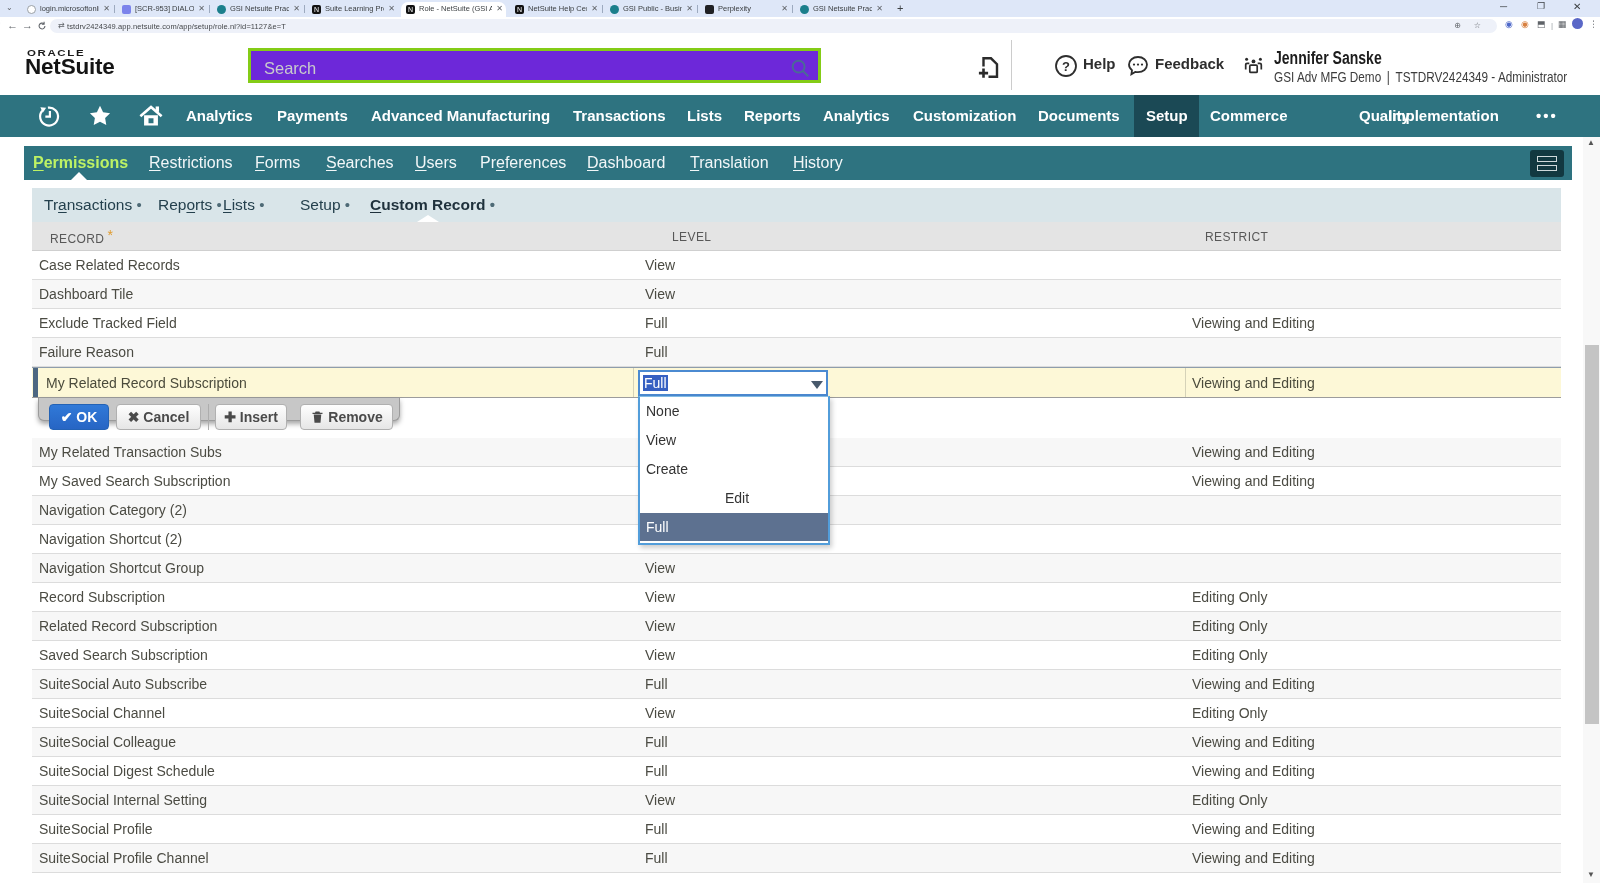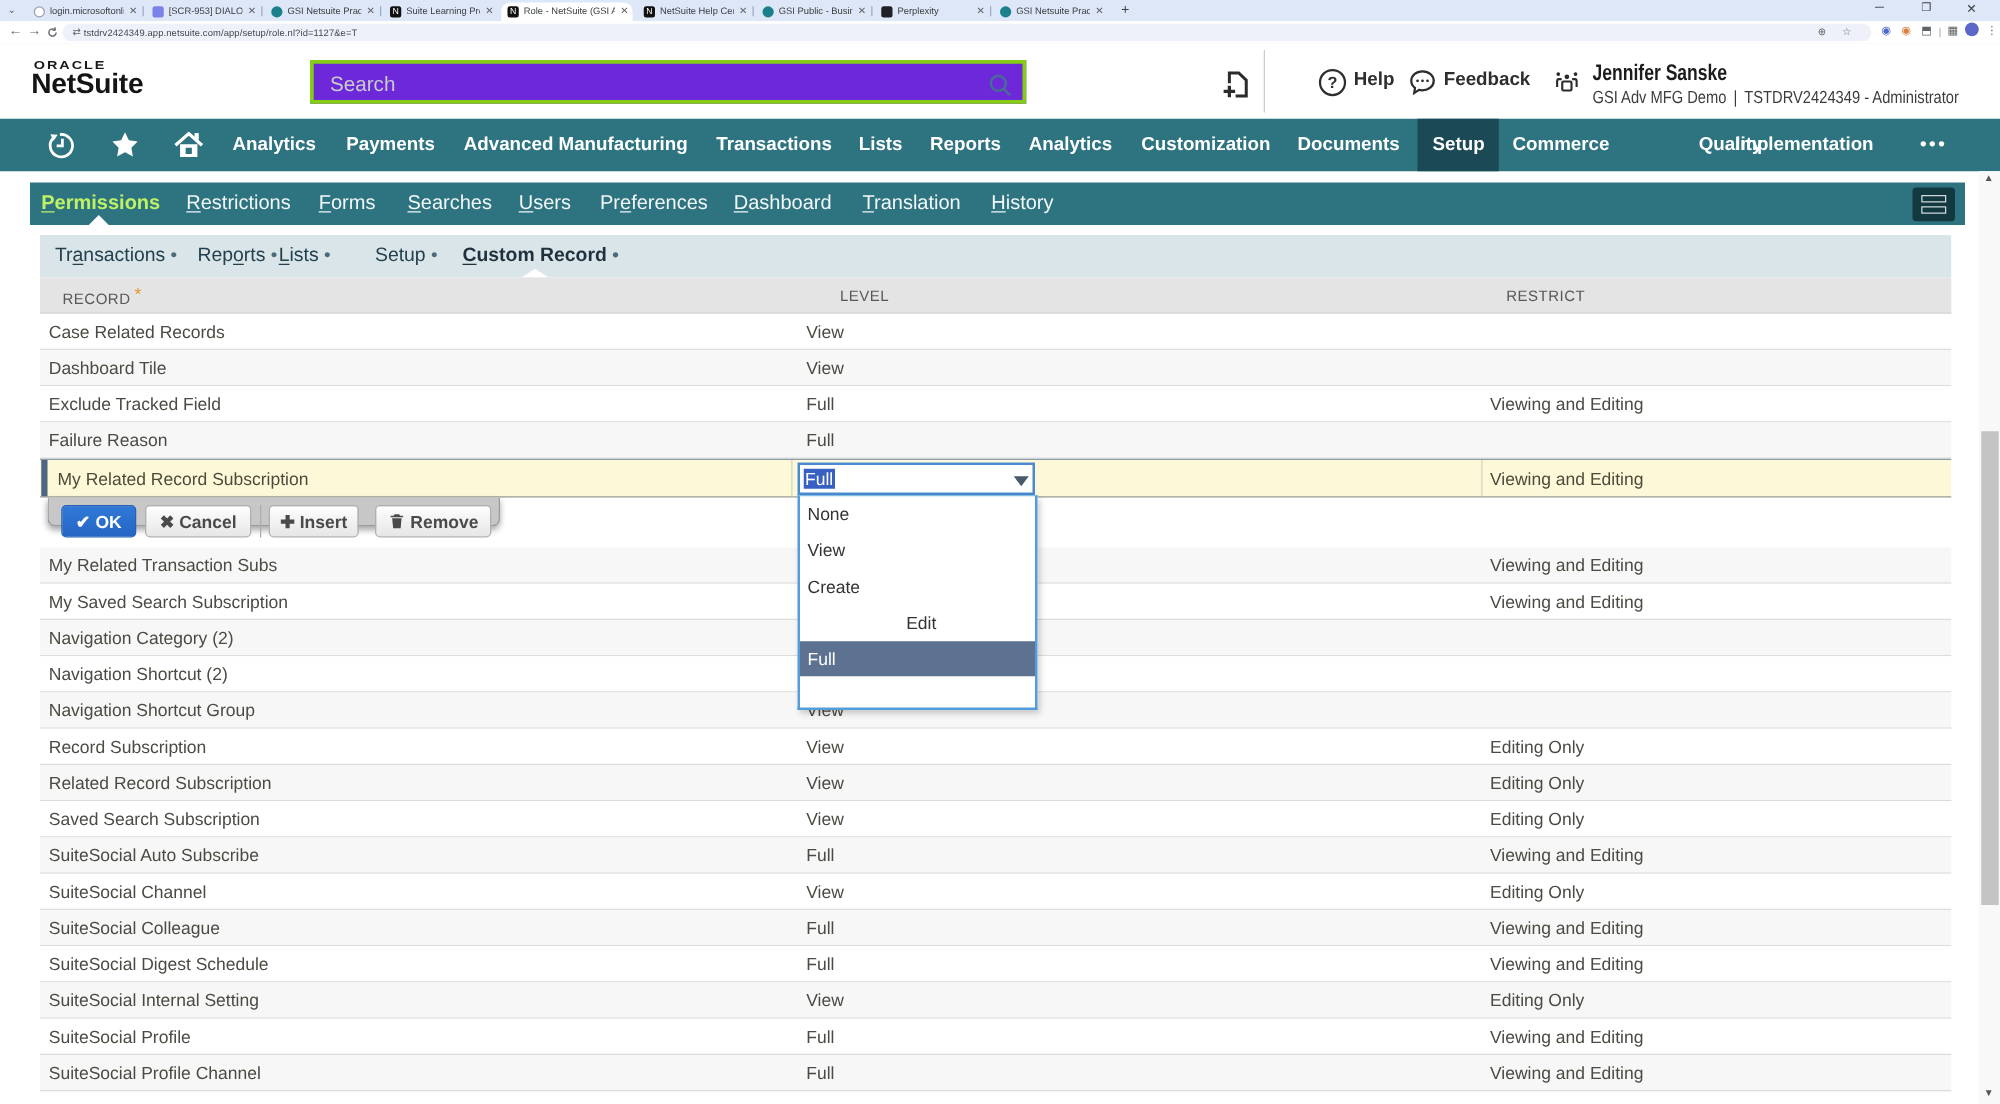--- a/index.html
+++ b/index.html
@@ -65,21 +65,21 @@
   .btn { position:absolute; top:6px; height:26px; border-radius:4px; font-size:14px; font-weight:bold; color:#4a4a4a; border:1px solid #b0b0b0; background:linear-gradient(#fefefe,#e6e6e6); text-align:center; line-height:24px; }
   #btn-ok { left:10px; width:60px; background:linear-gradient(#3079d8,#2765c4); border:1px solid #2362b5; color:#fff; }
   #btn-cancel { left:77px; width:85px; }
   #btn-insert { left:176px; width:72px; }
   #btn-remove { left:261px; width:93px; }
   #btnsep { position:absolute; left:169px; top:6px; width:1px; height:26px; background:#adadad; }
   
   #ddinput { position:absolute; left:638px; top:370px; width:190px; height:26px; background:#fff; border:2px solid #4b8ad1; }
   #ddinput .sel { position:absolute; left:3px; top:2.5px; font-size:14px; background:#3660c2; color:#fff; padding:0 1px; }
   #ddinput .arrow { position:absolute; left:171px; top:9px; width:0; height:0; border-left:6px solid transparent; border-right:6px solid transparent; border-top:8px solid #48596c; }
-  #ddpanel { position:absolute; left:638px; top:396px; width:192px; height:172px; background:#fff; border:2px solid #529dda; border-top:1px solid #83bce4; box-shadow:2px 3px 5px rgba(0,0,0,0.2); }
+  #ddpanel { position:absolute; left:638px; top:396px; width:192px; height:149px; background:#fff; border:2px solid #529dda; border-top:1px solid #83bce4; box-shadow:2px 3px 5px rgba(0,0,0,0.2); }
   .dditem { position:absolute; left:0; width:188px; height:29px; font-size:14px; color:#333; padding:6px 0 0 6px; }
   .dditem.hl { background:#5d7190; color:#fff; }
   
   #scrollbar { position:absolute; left:1583px; top:137px; width:17px; height:746px; background:#f8f8f8; }
   #sthumb { position:absolute; left:1585px; top:345px; width:14px; height:379px; background:#c4c4c4; }
   .sarrow { position:absolute; left:1587px; font-size:8px; color:#555; }
 </style>
 </head>
 <body>
 

